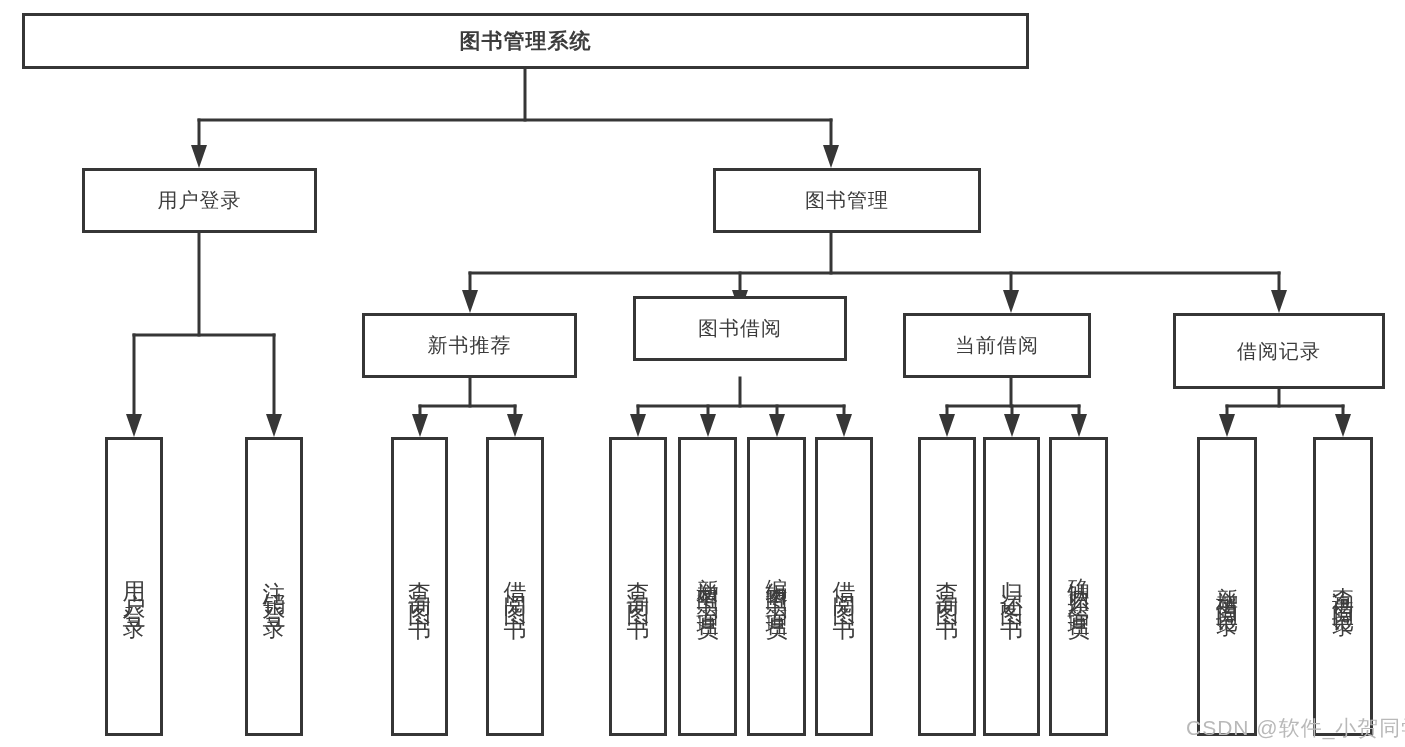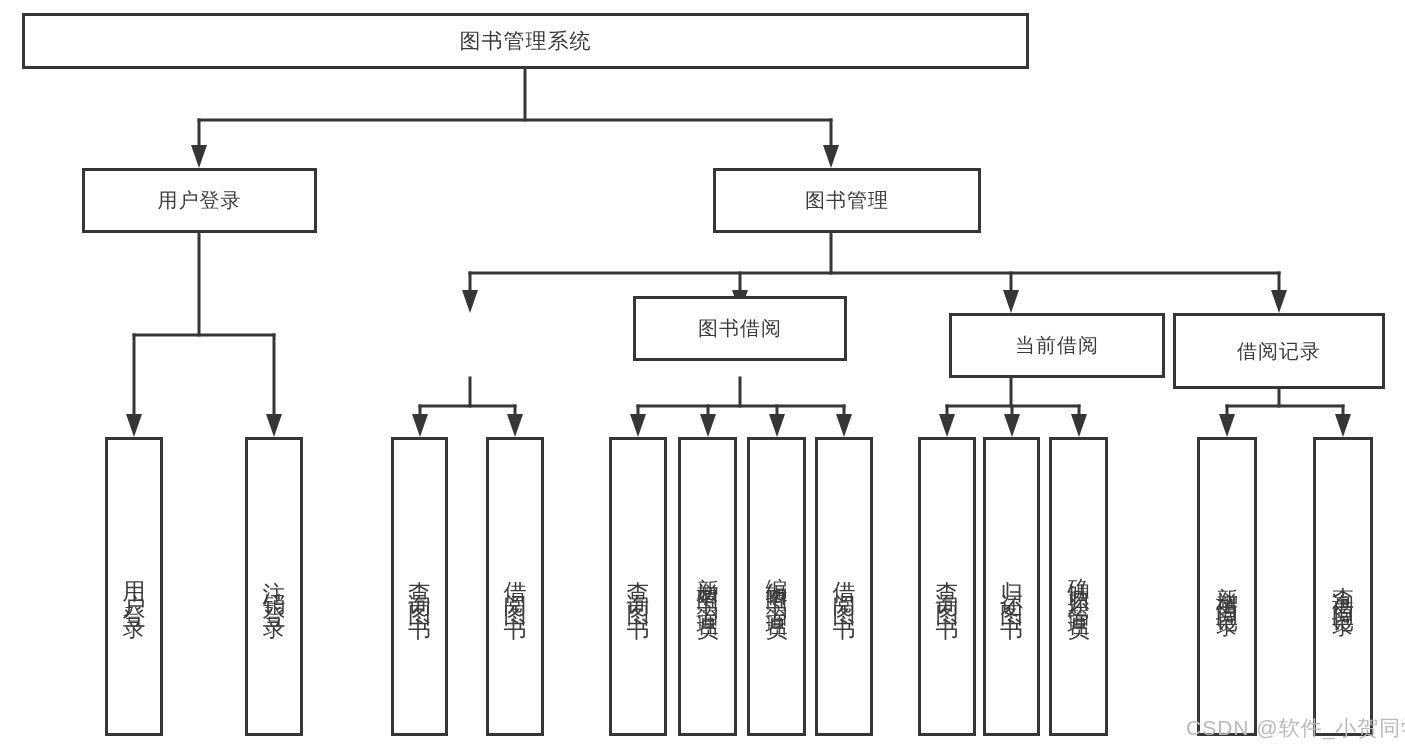--- a/index.html
+++ b/index.html
@@ -20,21 +20,21 @@
   .box{
     position:absolute;
     box-sizing:border-box;
     border:3px solid var(--line);
     background:var(--box-bg);
     display:flex;align-items:center;justify-content:center;
     color:var(--text);
     z-index:2;
   }
   .box.h{font-size:20px;letter-spacing:1px;white-space:nowrap;}
-  .box.root{font-size:21px;}
+  .box.root{font-size:21px;font-weight:bold;}
   .leaf .vtext{
     writing-mode:vertical-rl;
     text-orientation:mixed;
     font-size:23px;
     line-height:1;
     letter-spacing:12px;
     color:var(--text);
     white-space:nowrap;
   }
   .leaf.long .vtext{letter-spacing:6px;font-size:22px;}
@@ -120,22 +120,23 @@
       <polygon points="1219,414 1235,414 1227,437"></polygon>
       <polygon points="1335,414 1351,414 1343,437"></polygon>
     </g>
   </svg>
 
   <div class="box h root" style="left:22px;top:13px;width:1007px;height:56px">图书管理系统</div>
 
   <div class="box h" style="left:82px;top:168px;width:235px;height:65px">用户登录</div>
   <div class="box h" style="left:713px;top:168px;width:268px;height:65px">图书管理</div>
 
+  <div class="box h" style="left:362px;top:313px;width:215px;height:65px">新书推荐</div>
   <div class="box h" style="left:633px;top:296px;width:214px;height:65px">图书借阅</div>
-  <div class="box h" style="left:949px;top:313px;width:216px;height:65px">当前借阅</div>
+  <div class="box h" style="left:903px;top:313px;width:188px;height:65px">当前借阅</div>
   <div class="box h" style="left:1173px;top:313px;width:212px;height:76px">借阅记录</div>
 
   <div class="box leaf" style="left:105px;top:437px;width:58px;height:299px">
     <span class="vtext">用户登录</span>
   </div>
   <div class="box leaf" style="left:245px;top:437px;width:58px;height:299px">
     <span class="vtext">注销登录</span>
   </div>
 
   <div class="box leaf" style="left:391px;top:437px;width:57px;height:299px">

